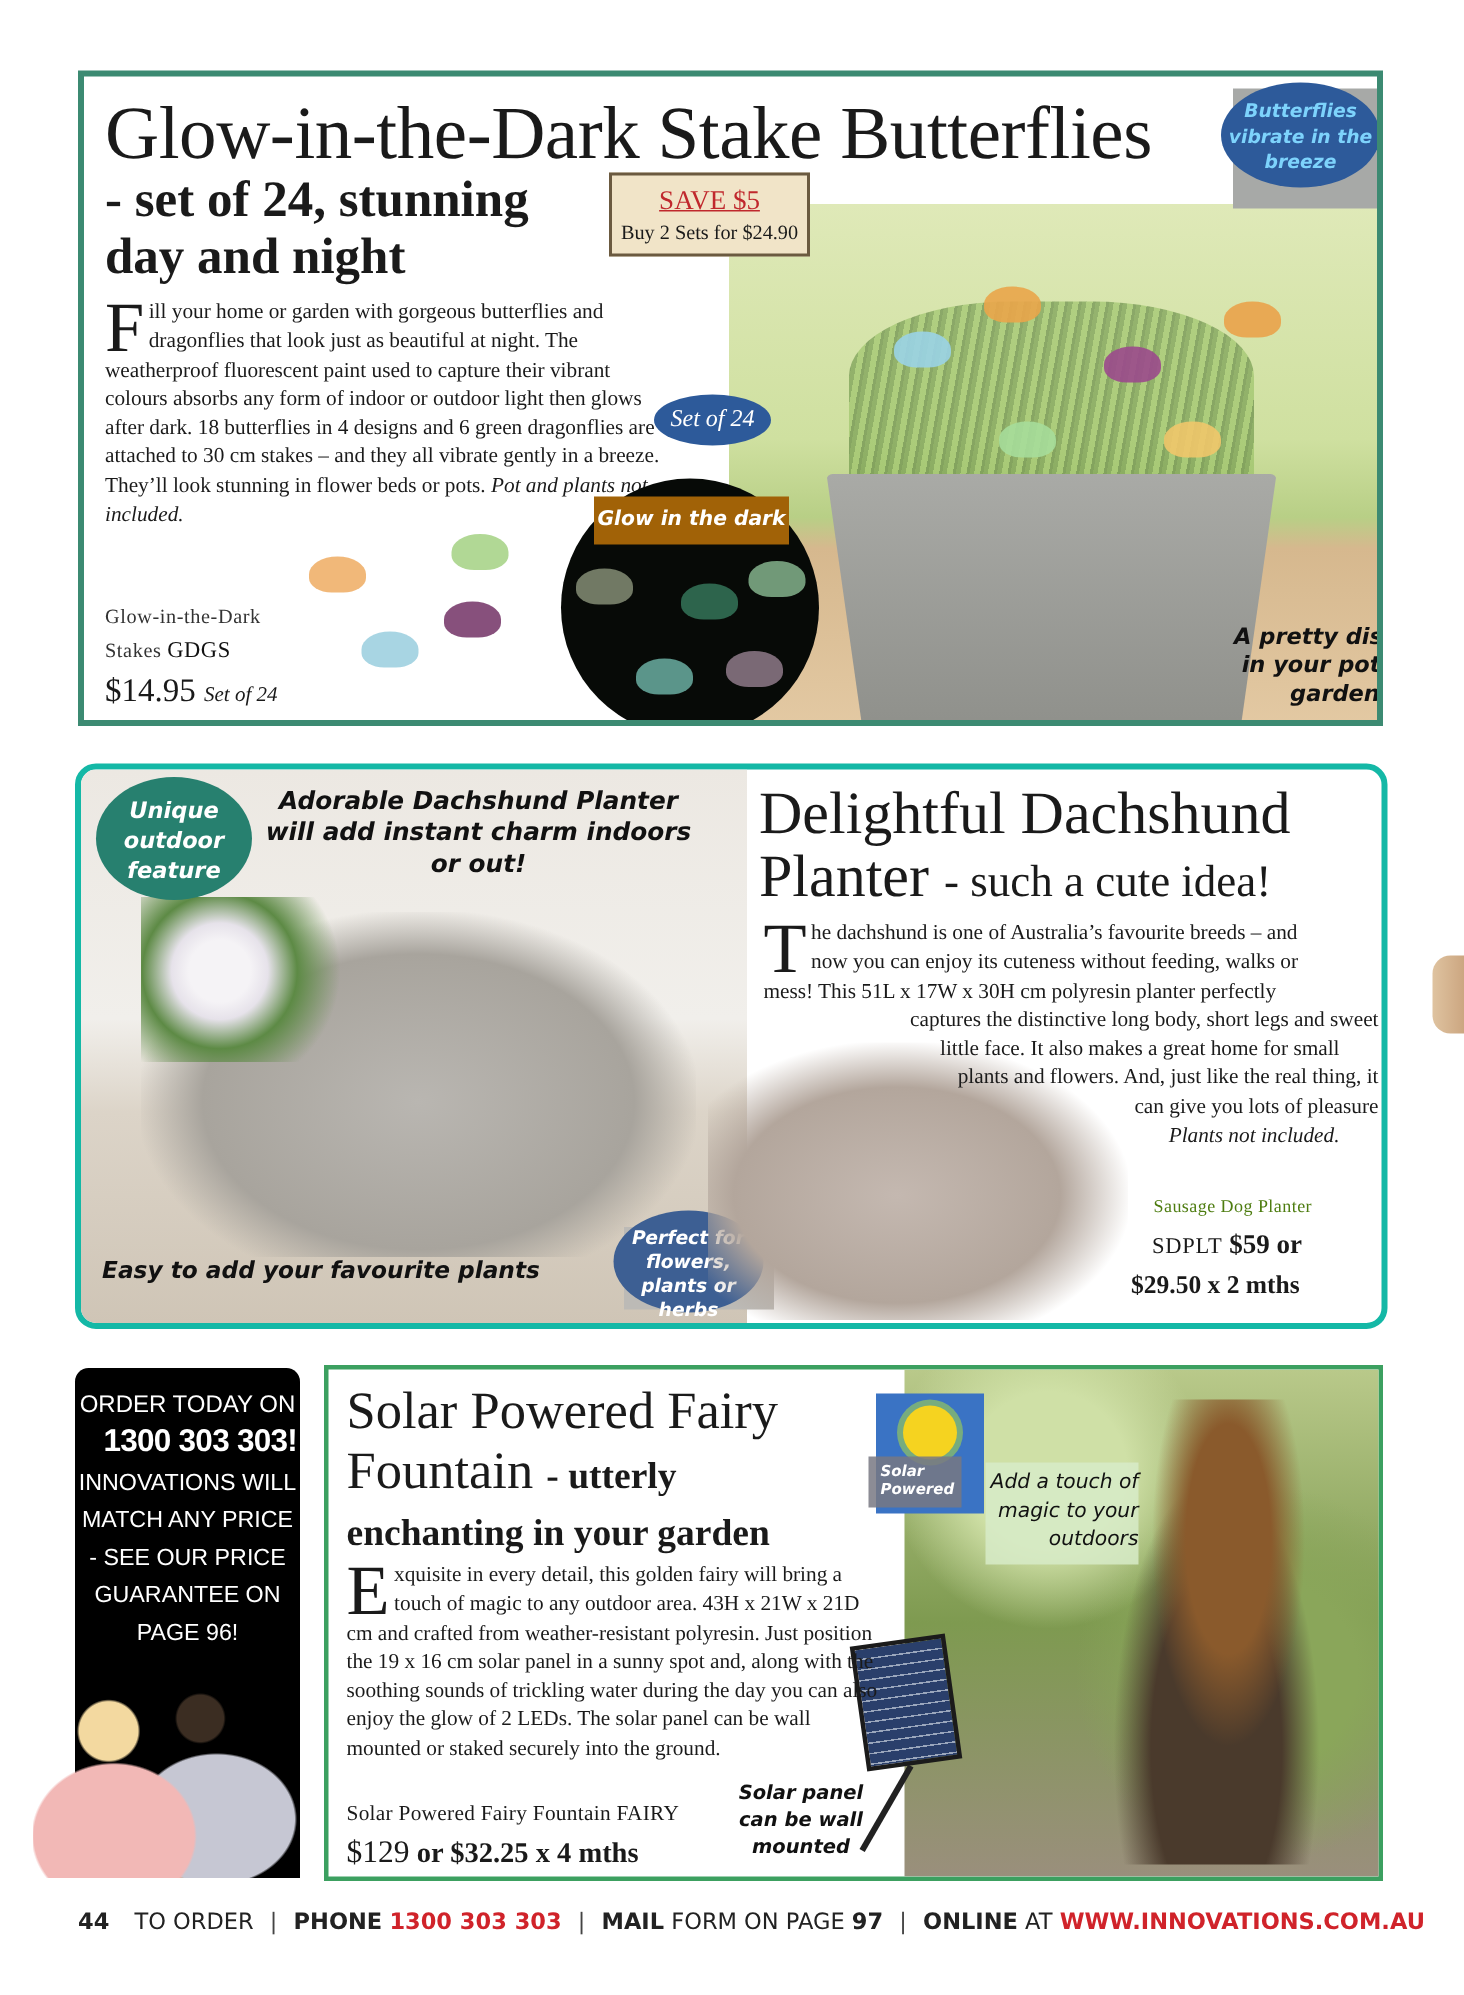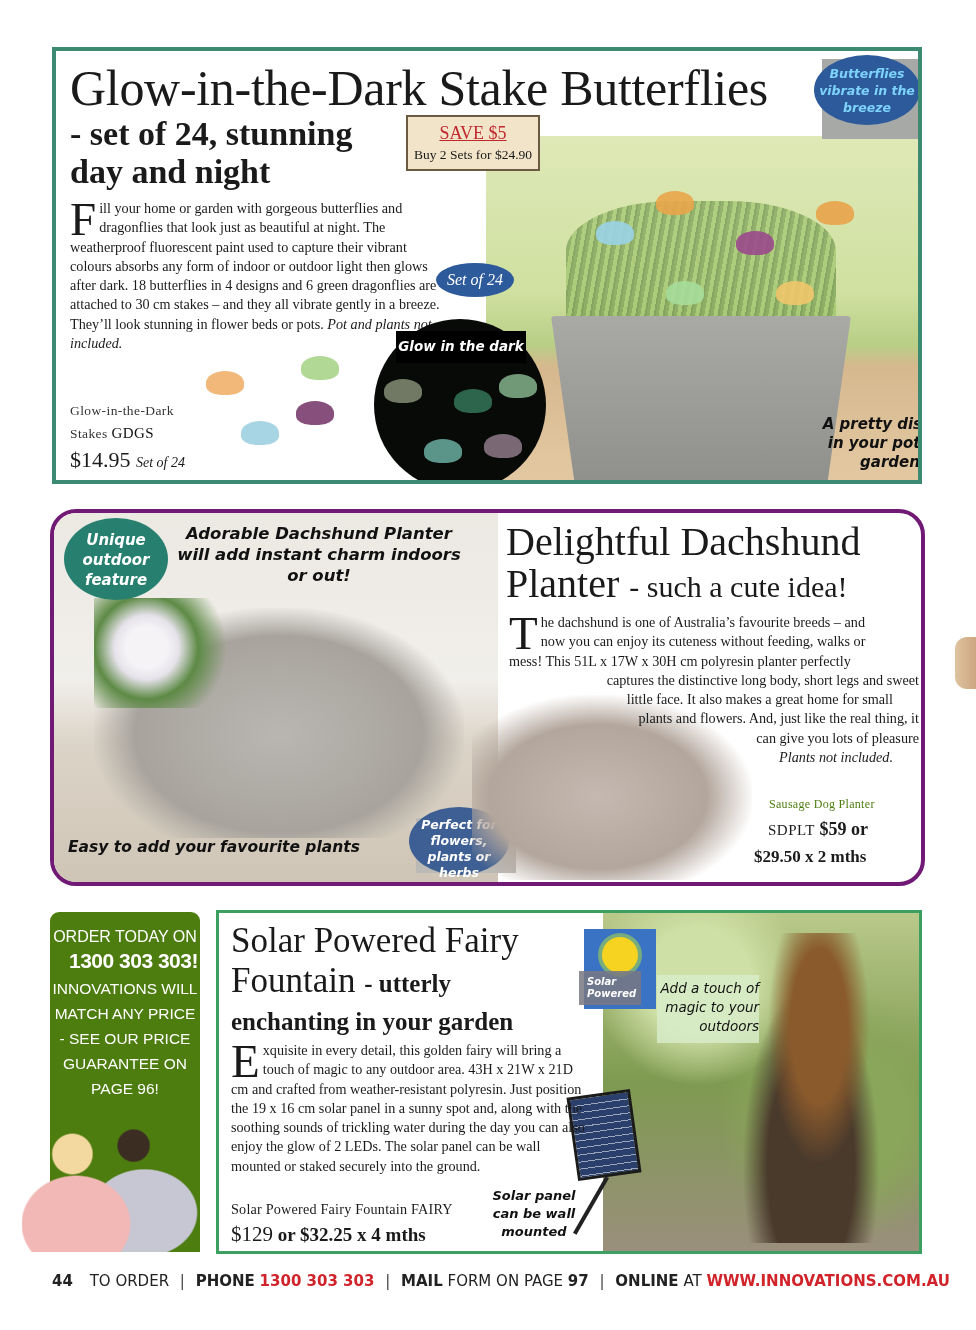--- a/index.html
+++ b/index.html
@@ -26,30 +26,30 @@
   #b1-save-title { display:block; color: #c0282d; font-size: 18px; text-decoration: underline; margin-top: 6px; line-height: 20px; }
   #b1-save-sub { display:block; font-size: 13.5px; margin-top: 4px; }
   #b1-badge { left: 758px; top: 4px; width: 106px; height: 70px; border-radius: 50%; background: #2d5a9a; color: #7dd3fc;
     font-size: 12.5px; font-style: italic; font-weight: bold; text-align: center; line-height: 17px; padding-top: 10px; }
   #b1-badge-shadow { left: 766px; top: 8px; width: 98px; height: 80px; background: #a7a9a7; }
   #b1-body { left: 14px; top: 148px; width: 372px; font-size: 14.2px; line-height: 19.3px; }
   .dropcap { float: left; font-size: 47px; line-height: 36px; margin: 2px 3px 0 0; }
   #b1-set24 { left: 380px; top: 212px; width: 78px; height: 34px; border-radius: 50%; background: #2d5a9a; color: #fff;
     font-size: 16px; font-style: italic; text-align: center; line-height: 34px; }
   #b1-glow-circle { left: 318px; top: 268px; width: 172px; height: 172px; border-radius: 50%; background: #070a07; overflow: hidden; }
-  #b1-glow-label { left: 340px; top: 280px; width: 130px; height: 32px; background: #000000; color: #fff; font-size: 13.5px;
+  #b1-glow-label { left: 340px; top: 280px; width: 130px; height: 32px; background: #a16207; color: #fff; font-size: 13.5px;
     font-style: italic; font-weight: bold; text-align: center; line-height: 30px; }
   #b1-prodname { left: 14px; top: 348px; font-size: 13.5px; line-height: 23px; letter-spacing: .4px; color:#333; width: 140px; }
   #b1-code { font-size: 15px; color:#111; }
   #b1-price { left: 14px; top: 396px; font-size: 22px; }
   #b1-price-note { font-size: 14px; font-style: italic; }
   #b1-caption { left: 764px; top: 364px; width: 140px; text-align: center; font-size: 15px; font-style: italic; font-weight: bold; line-height: 19px; color:#111; }
 
   
-  #box2 { left: 50px; top: 509px; width: 875px; height: 377px; border: 4px solid #701a75; border-radius: 26px; background: #fff; overflow: hidden; }
+  #box2 { left: 50px; top: 509px; width: 875px; height: 377px; border: 4px solid #14b8a6; border-radius: 14px; background: #fff; overflow: hidden; }
   #b2-photo { left: 0; top: 0; width: 444px; height: 369px;
     background: linear-gradient(180deg, #ece8e2 0%, #f1efeb 45%, #dcd4c8 62%, #cfc5b6 100%); }
   #b2-dog { left: 40px; top: 95px; width: 370px; height: 230px; background: radial-gradient(ellipse at 50% 55%, #b9b6b1 0%, #a8a49d 55%, rgba(168,164,157,0) 72%); }
   #b2-flowers { left: 40px; top: 85px; width: 150px; height: 110px; background: radial-gradient(circle at 35% 45%, #f5f3f6 0 18%, #e6e2ea 28%, #5d8a45 45%, rgba(93,138,69,0) 70%); }
   #b2-uniq { left: 10px; top: 5px; width: 104px; height: 82px; border-radius: 50%; background: #27806f; color: #fff; font-size: 15px;
     font-style: italic; font-weight: bold; text-align: center; line-height: 20px; padding-top: 12px; }
   #b2-headline { left: 120px; top: 10px; width: 290px; text-align: center; font-size: 16.5px; font-style: italic; font-weight: bold; line-height: 21px; color:#111; }
   #b2-easy { left: 14px; top: 324px; font-size: 15.5px; font-style: italic; font-weight: bold; line-height: 20px; color:#111; }
   #b2-perfect-shadow { left: 362px; top: 305px; width: 100px; height: 55px; background: #bcbab6; }
   #b2-perfect { left: 355px; top: 294px; width: 100px; height: 68px; border-radius: 50%; background: #3d5f93; color: #fff;
@@ -58,21 +58,21 @@
   #b2-title-sub { font-size: 30px; }
   #b2-body { left: 455px; top: 100px; width: 410px; font-size: 14.2px; line-height: 19.3px; }
   #b2-body .l { display:block; text-align:right; white-space: nowrap; }
   #b2-dog2 { left: 418px; top: 182px; width: 280px; height: 185px; background: radial-gradient(ellipse at 45% 55%, #c4b8b0 0%, #b3a69c 50%, rgba(179,166,156,0) 72%); }
   #b2-prodname { left: 715px; top: 284px; font-size: 12px; color:#4d7c0f; letter-spacing:.3px; }
   #b2-code-price { left: 714px; top: 306px; font-size: 18px; font-weight: bold; }
   #b2-code { font-size: 15px; font-weight: normal; letter-spacing: .5px; }
   #b2-price-sub { left: 700px; top: 334px; font-size: 17px; font-weight: bold; }
 
   
-  #promo { left: 50px; top: 912px; width: 150px; height: 340px; background: #4d7c0f; border-radius: 9px 9px 0 0; color: #fff; text-align: center; overflow: visible; }
+  #promo { left: 50px; top: 912px; width: 150px; height: 340px; background: #000000; border-radius: 9px 9px 0 0; color: #fff; text-align: center; overflow: visible; }
   #promo-l1 { display:block; margin-top: 14px; font-size: 16px; line-height: 22px; }
   #promo-phone { display:block; font-size: 21px; font-weight: bold; line-height: 26px; letter-spacing: -0.5px; padding-left: 17px; }
   #promo-rest { display:block; font-size: 15.5px; line-height: 25px; margin-top: 2px; }
   #promo-people { left: -28px; top: 200px; width: 180px; height: 140px;
     background: radial-gradient(circle at 28% 30%, #f3d9a0 0 12%, rgba(0,0,0,0) 13%),
                 radial-gradient(circle at 62% 24%, #3b2d22 0 10%, rgba(0,0,0,0) 11%),
                 radial-gradient(ellipse at 30% 80%, #f2b8b6 0 30%, rgba(0,0,0,0) 31%),
                 radial-gradient(ellipse at 68% 72%, #c6c7d3 0 30%, rgba(0,0,0,0) 31%),
                 radial-gradient(ellipse at 60% 95%, #c9a26c 0 22%, rgba(0,0,0,0) 23%); }
 

